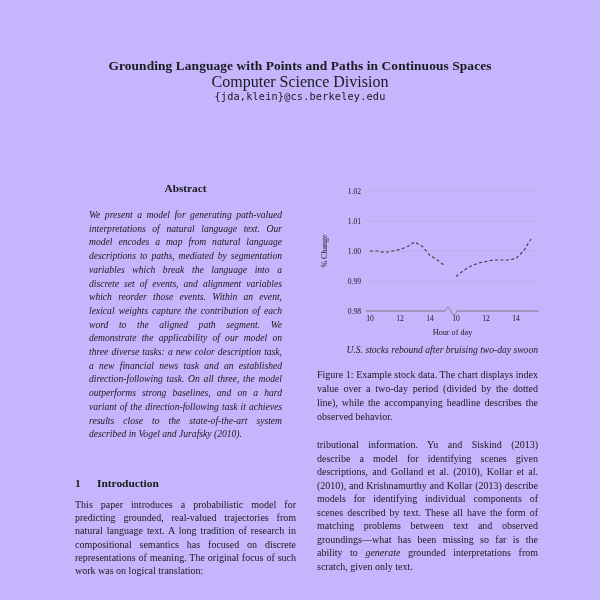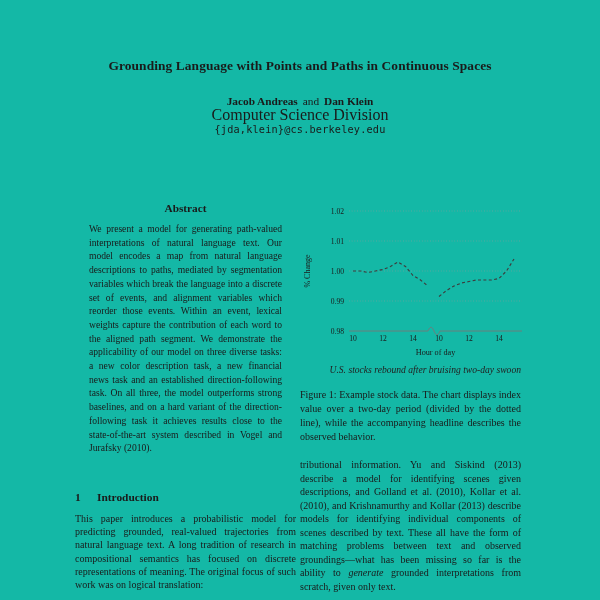--- a/index.html
+++ b/index.html
@@ -1,55 +1,52 @@
 <!DOCTYPE html>
 <html><head>
 <meta charset="utf-8">
 <style>
   html, body { margin:0; padding:0; width:600px; height:600px; overflow:hidden; background:#ffffff; }
   .page {
-    position:relative; width:600px; height:600px; background:#14b8a6;
+    position:relative; width:600px; height:600px; background:#c4b5fd;
     font-family:"Liberation Serif", serif; color:#1a1a1a; overflow:hidden;
   }
   .header { position:absolute; top:58px; left:0; right:0; text-align:center; }
   .title  { font-size:13.4px; font-weight:bold; letter-spacing:0.1px; }
   .authors{ margin-top:21px; font-size:11.3px; font-weight:bold; }
   .authors .conj { font-weight:normal; padding:0 5px; }
   .affil  { font-size:16px; line-height:15px; }
   .email  { font-family:"DejaVu Sans Mono", monospace; font-size:10.2px; margin-top:2px; letter-spacing:0.2px; }
 
-  .columns { position:absolute; left:75px; top:191px; width:450px; display:flex; gap:4px; }
+  .columns { position:absolute; left:75px; top:171px; width:450px; display:flex; gap:21px; }
   .col { width:221px; flex:0 0 221px; }
 
   .abstract-heading { text-align:center; font-weight:bold; font-size:11.3px; margin-top:11px; }
   .abstract-text {
-    margin:8px 14px 0 14px; font-size:9.6px; line-height:13.7px;
-    text-align:justify; text-justify:inter-word;
+    margin:14px 14px 0 14px; font-size:9.6px; line-height:13.7px;
+    text-align:justify; text-justify:inter-word;font-style:italic;
   }
   .section-heading { margin-top:36px; font-weight:bold; font-size:11.4px; }
   .section-heading .secnum { display:inline-block; width:22px; }
   .body-text { margin-top:9px; font-size:10px; line-height:13.2px; text-align:justify; }
 
   .figure-block { margin-top:6px; }
   #chart { display:block; overflow:visible; }
   .headline { text-align:right; font-style:italic; font-size:9.6px; margin-top:5px; color:#222; }
   .fig-caption { margin-top:13px; font-size:10px; line-height:14px; text-align:justify; }
   .right-para { margin-top:14px; font-size:10px; line-height:13.5px; text-align:justify; }
   .right-para .em { font-style:italic; }
 </style>
 </head>
 <body>
 
 <div class="page">
 
   <div class="header">
     <div class="title">Grounding Language with Points and Paths in Continuous Spaces</div>
-    <div class="authors">
-      <span>Jacob Andreas</span><span class="conj">and</span><span>Dan Klein</span>
-    </div>
     <div class="affil">Computer Science Division</div>
     <div class="email">{jda,klein}@cs.berkeley.edu</div>
   </div>
 
   <div class="columns">
 
     <div class="col">
       <div class="abstract-heading">Abstract</div>
       <div class="abstract-text">We present a model for generating path-valued interpretations of natural language text. Our model encodes a map from natural language descriptions to paths, mediated by segmentation variables which break the language into a discrete set of events, and alignment variables which reorder those events. Within an event, lexical weights capture the contribution of each word to the aligned path segment. We demonstrate the applicability of our model on three diverse tasks: a new color description task, a new financial news task and an established direction-following task. On all three, the model outperforms strong baselines, and on a hard variant of the direction-following task it achieves results close to the state-of-the-art system described in Vogel and Jurafsky (2010).</div>
       <div class="section-heading">

